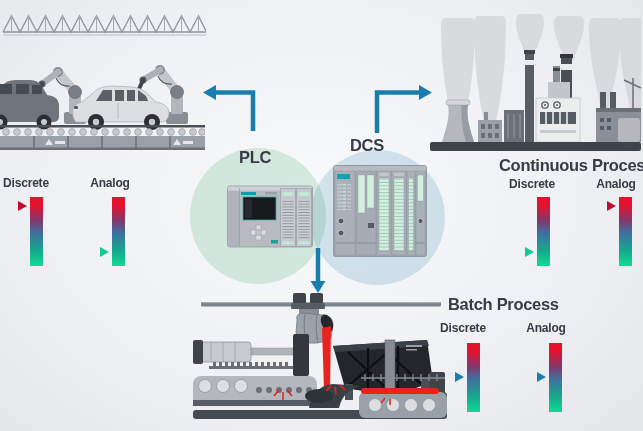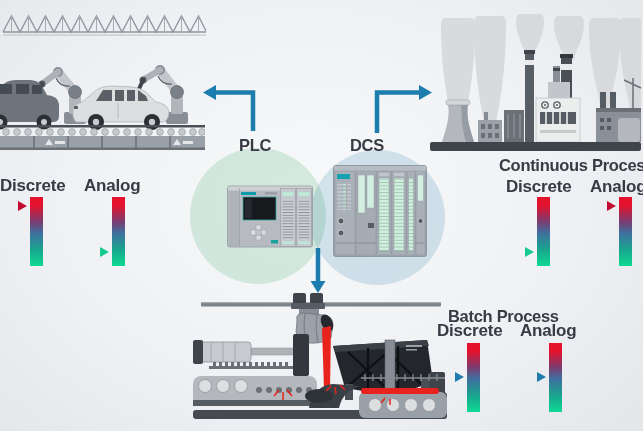--- a/index.html
+++ b/index.html
@@ -3,21 +3,21 @@
 <meta charset="utf-8">
 <style>
   html,body{margin:0;padding:0;background:#dfe1e5;}
   .stage{
     position:relative;width:643px;height:431px;overflow:hidden;
     background:radial-gradient(ellipse 560px 420px at 48% 46%, #f8f9fa 0%, #f0f1f4 45%, #e4e6ea 80%, #dcdee3 100%);
     font-family:"Liberation Sans",sans-serif;
   }
   .abs{position:absolute;}
   .h1{font-weight:700;font-size:16.5px;line-height:1.1;color:#3a3a45;letter-spacing:-0.3px;white-space:nowrap;}
-  .h2{font-weight:700;font-size:17px;line-height:1.1;color:#3a3a45;letter-spacing:-0.2px;text-align:center;white-space:nowrap;}
+  .h2{font-weight:700;font-size:12px;line-height:1.1;color:#3a3a45;letter-spacing:-0.2px;text-align:center;white-space:nowrap;}
   .circle{border-radius:50%;mix-blend-mode:multiply;}
   .circle.plc{left:190px;top:148px;width:136px;height:136px;background:#dbf0e3;}
   .circle.dcs{left:310px;top:150px;width:135px;height:135px;background:#d9e9f1;}
   .ind{width:25px;height:69px;}
   .gbar{
     position:absolute;left:12px;top:0;width:13px;height:69px;
     background:linear-gradient(180deg,#e4122d 0%,#e4122d 12%,#7e3a6e 35%,#3e6f9f 52%,#16a98c 78%,#10da92 100%);
   }
   .tri{position:absolute;left:0;width:0;height:0;border-top:5px solid transparent;border-bottom:5px solid transparent;border-left:9px solid #000;}
   .tri.red{border-left-color:#c30b31;}
@@ -375,22 +375,22 @@
     </g>
     <rect x="168" y="102" width="78" height="6" rx="3" fill="#e8231d"></rect>
     <g stroke="#e8231d" stroke-width="1.5">
       <path d="M86,104 l-5,6 M90,106 l0,8 M94,104 l5,6"></path>
       <path d="M138,100 l-5,5 M142,101 l1,7 M147,99 l5,5"></path>
       <path d="M192,112 l-4,5 M197,113 l0,6"></path>
     </g>
   </svg>
 
   <div class="abs h1" style="left:499px;top:156px">Continuous Process</div>
-  <div class="abs h1" style="left:448px;top:307px">Batch Process</div>
-  <div class="abs h1" style="left:230px;top:136px;width:50px;text-align:center">PLC</div>
+  <div class="abs h1" style="left:448px;top:295px">Batch Process</div>
+  <div class="abs h1" style="left:230px;top:148px;width:50px;text-align:center">PLC</div>
   <div class="abs h1" style="left:350px;top:136px;width:52px;text-align:left">DCS</div>
 
   <div class="abs h2" style="left:0;top:177px;width:52px">Discrete</div>
   <div class="abs h2" style="left:84px;top:177px;width:52px">Analog</div>
   <div class="abs h2" style="left:506px;top:178px;width:52px">Discrete</div>
   <div class="abs h2" style="left:590px;top:178px;width:52px">Analog</div>
   <div class="abs h2" style="left:437px;top:322px;width:52px">Discrete</div>
   <div class="abs h2" style="left:520px;top:322px;width:52px">Analog</div>
 
   <div class="abs ind" style="left:18px;top:197px">

